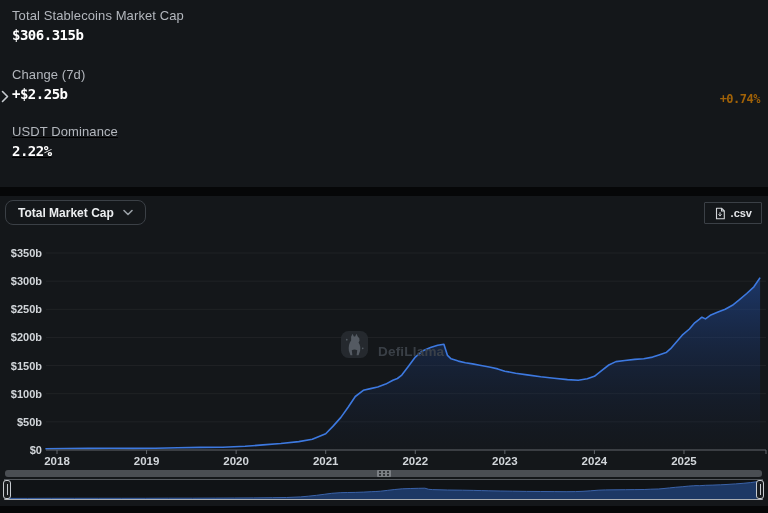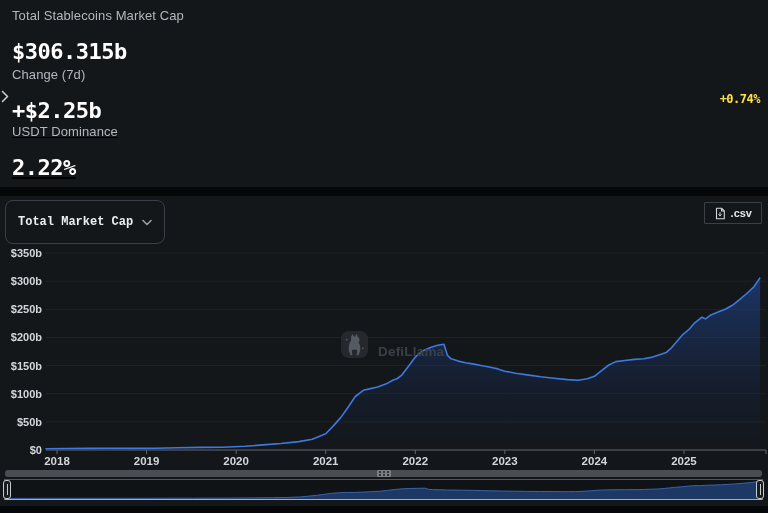--- a/index.html
+++ b/index.html
@@ -10,44 +10,44 @@
   }
   
   .stats-panel {
     position:absolute; top:0; left:0; width:768px; height:187px;
     background:#14171a;
     padding-left:40px;
   }
   .stat-block { position:absolute; left:12px; }
   .stat-label { font-size:13px; color:#b3b7bd; letter-spacing:.1px; }
   .stat-value {
-    margin-top:16px; font-family:"DejaVu Sans Mono", monospace;
-    font-weight:700; font-size:22px; color:#ffffff; letter-spacing:-0.5px;
+    margin-top:4px; font-family:"DejaVu Sans Mono", monospace;
+    font-weight:700; font-size:14px; color:#ffffff; letter-spacing:-0.5px;
   }
   .block-mcap { top:8px; }
   .block-change { top:67px; }
   .block-dom { top:124px;text-decoration:underline; }
   .change-row { display:flex; align-items:center; }
   .change-pct {
     position:absolute; right:8px; top:92px;
     font-family:"DejaVu Sans Mono", monospace; font-weight:700;
-    font-size:12px; color:#fde047; letter-spacing:-0.5px;
+    font-size:12px; color:#a16207; letter-spacing:-0.5px;
   }
   .left-chevron { position:absolute; left:1px; top:90px; width:8px; height:13px; }
   
   .chart-panel {
     position:absolute; top:196px; left:0; width:768px; height:310px;
     background:#14171a;
   }
   .dropdown-btn {
-    position:absolute; left:5px; top:4px; height:44px;
+    position:absolute; left:5px; top:4px; height:25px;
     display:flex; align-items:center; gap:9px; padding:0 12px;
     background:transparent; border:1px solid #3b4046; border-radius:8px;
     color:#eceef0; font-size:12px; font-weight:700; cursor:pointer;
-    font-family:Liberation Mono, monospace;
+    font-family:Liberation Sans, sans-serif;
   }
   .csv-btn {
     position:absolute; right:6px; top:6px; height:22px;
     display:flex; align-items:center; gap:5px; padding:0 9px;
     background:transparent; border:1px solid #3b4046; border-radius:1px;
     color:#e4e6e9; font-size:11px; font-weight:700; cursor:pointer;
     font-family:"Liberation Sans", sans-serif;
   }
   .main-chart-svg { position:absolute; left:0; top:49px; }
   .watermark {

